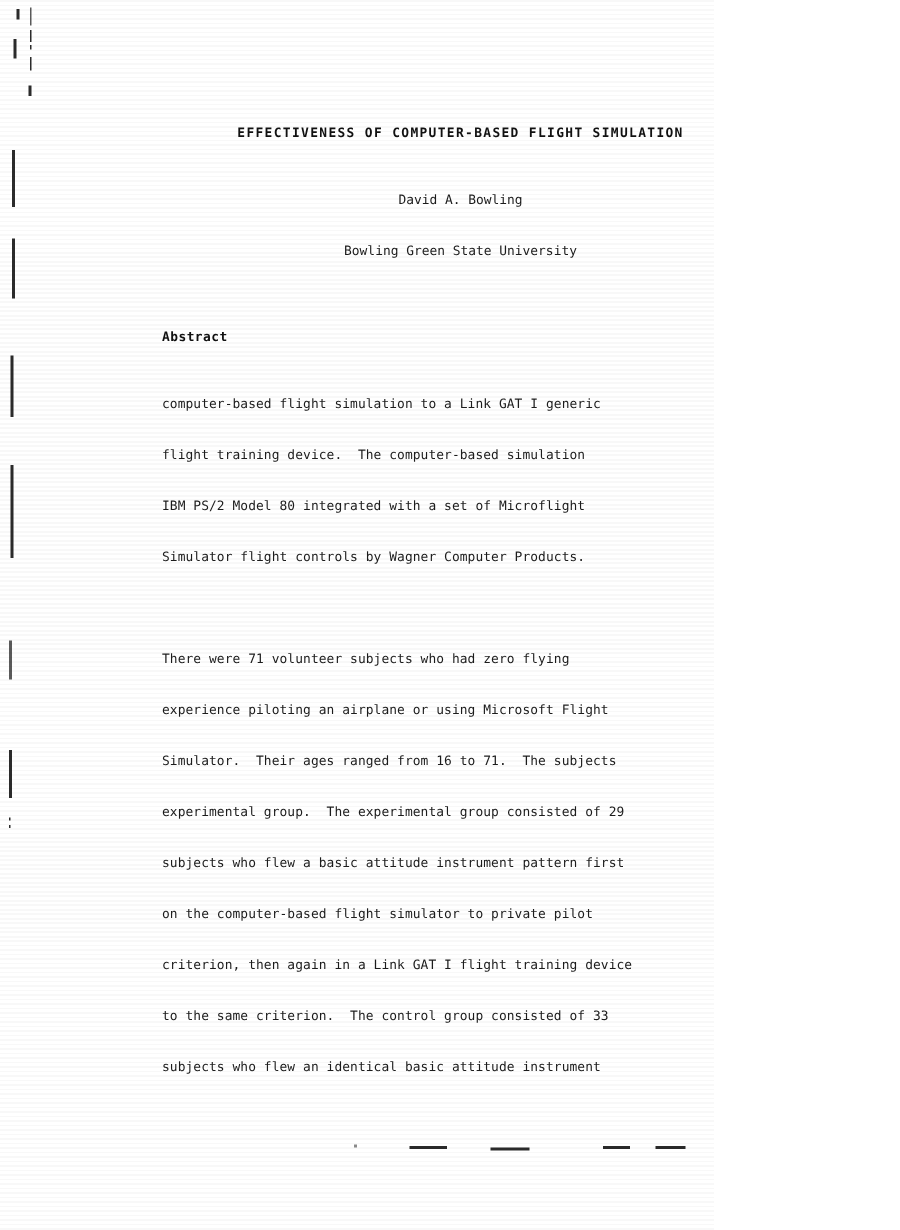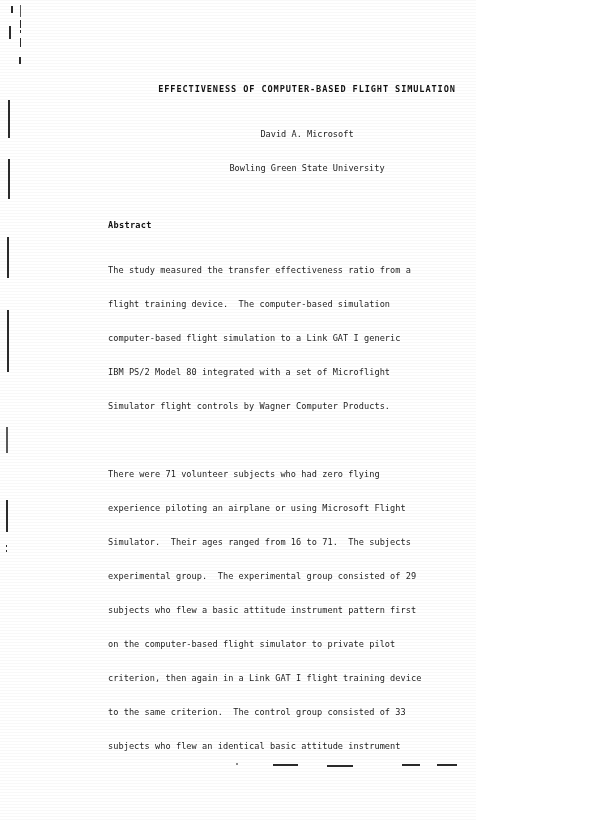--- a/index.html
+++ b/index.html
@@ -117,33 +117,32 @@
   <div class="artifact" style="left:327px; top:765px; width:26px; height:2px;"></div>
   <div class="artifact" style="left:402px; top:764px; width:18px; height:2px;"></div>
   <div class="artifact" style="left:437px; top:764px; width:20px; height:2px;"></div>
   <div class="artifact faint" style="left:236px; top:763px; width:2px; height:2px;"></div>
 
   <div id="doc">
 
     <div class="title">EFFECTIVENESS OF COMPUTER-BASED FLIGHT SIMULATION</div>
 
     <div class="byline">
-      <span class="ln">David A. Microsoft</span>
+      <span class="ln">David A. Bowling</span>
       <span class="ln">Bowling Green State University</span>
     </div>
 
     <div class="gap-lg"></div>
 
     <div class="heading">Abstract</div>
     <div class="gap-sm"></div>
 
     <div class="para">
-      <span class="ln">The study measured the transfer effectiveness ratio from a</span>
+      <span class="ln">computer-based flight simulation to a Link GAT I generic</span>
       <span class="ln">flight training device.  The computer-based simulation</span>
-      <span class="ln">computer-based flight simulation to a Link GAT I generic</span>
       <span class="ln">IBM PS/2 Model 80 integrated with a set of Microflight</span>
       <span class="ln">Simulator flight controls by Wagner Computer Products.</span>
     </div>
 
     <div class="gap-sm"></div>
 
     <div class="para">
       <span class="ln">There were 71 volunteer subjects who had zero flying</span>
       <span class="ln">experience piloting an airplane or using Microsoft Flight</span>
       <span class="ln">Simulator.  Their ages ranged from 16 to 71.  The subjects</span>

